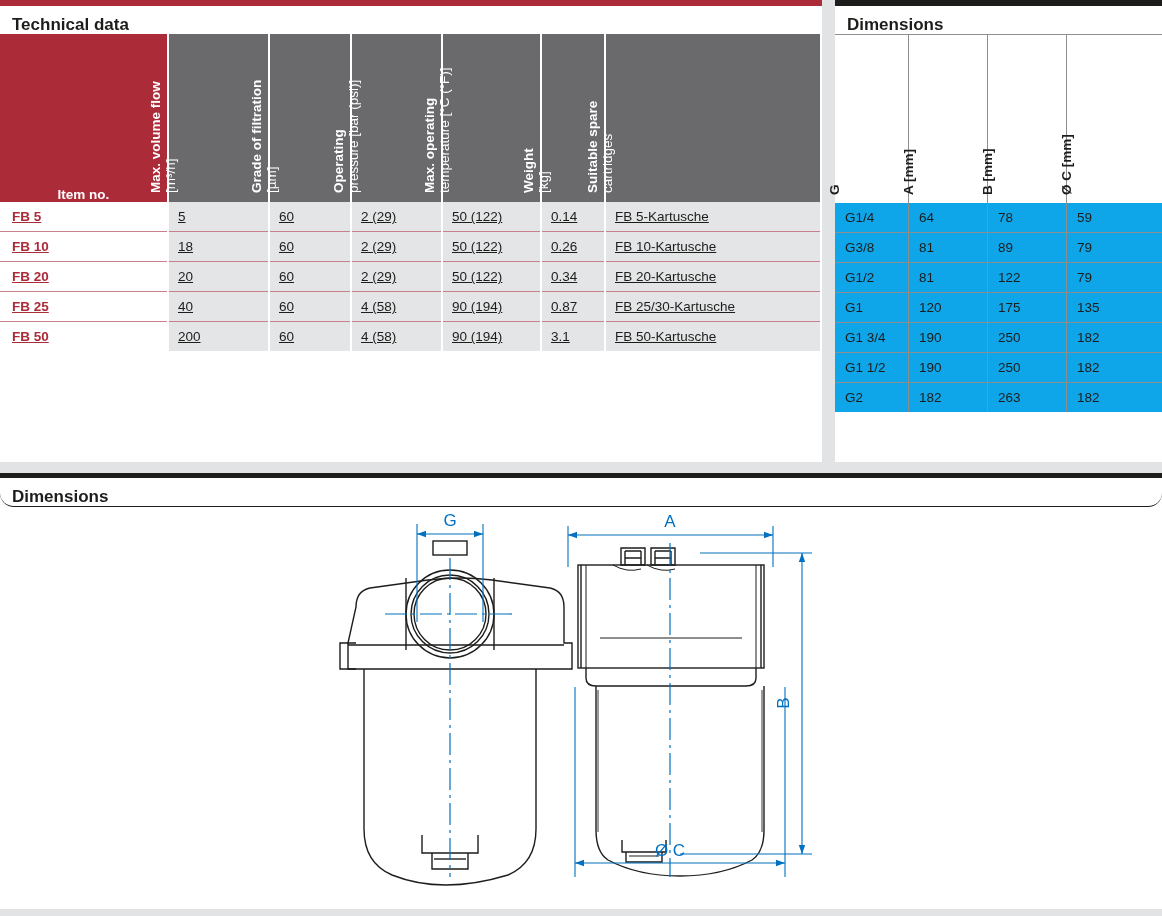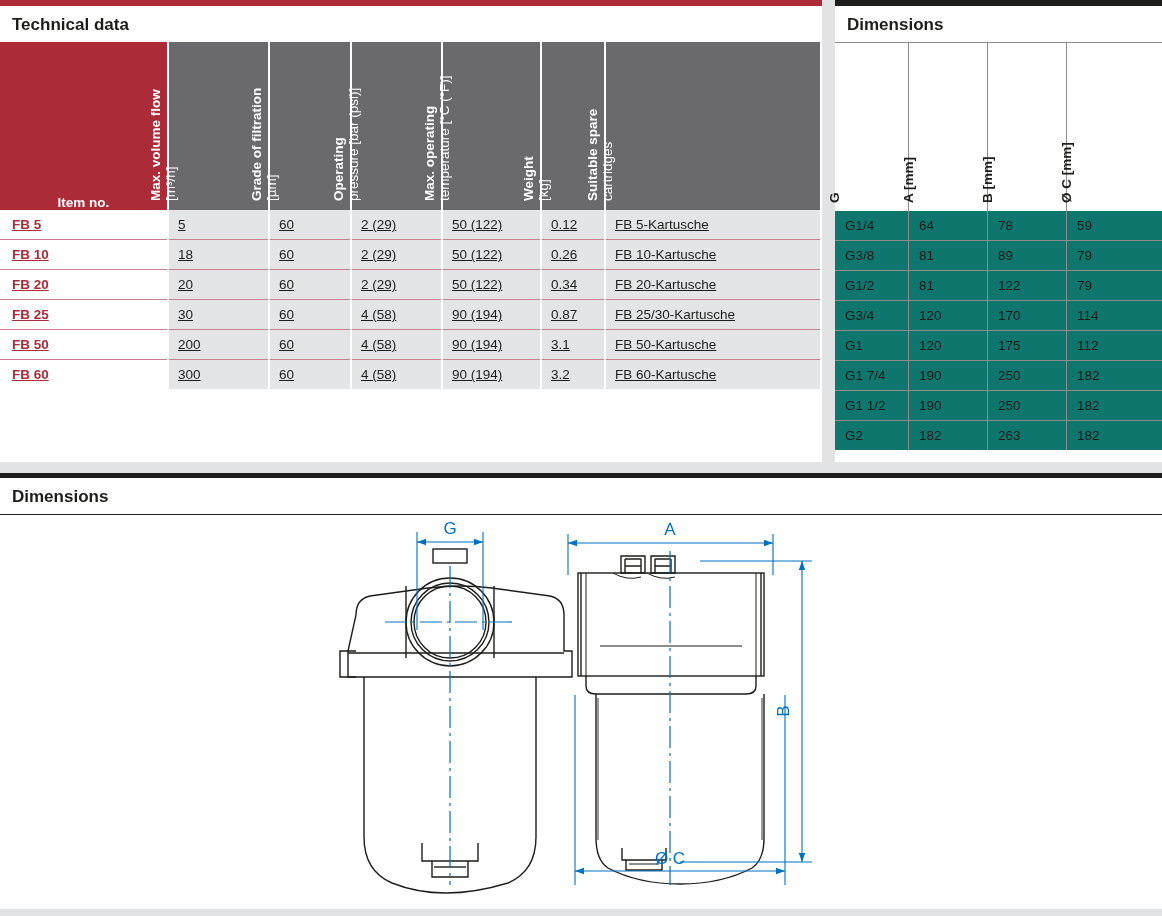--- a/index.html
+++ b/index.html
@@ -6,21 +6,21 @@
   body{
     width:1162px;height:916px;
     background:#e2e3e5;
     font-family:"Liberation Sans", sans-serif;
     color:#1d1d1b;
     overflow:hidden;
   }
   .page{position:relative;width:1162px;height:916px;}
   .panel-title{
     font-size:17px;font-weight:bold;color:#1d1d1b;
-    padding:10px 12px 9px 12px;line-height:1;
+    padding:10px 12px 1px 12px;line-height:1;border-radius:14px;
   }
 
   
   .tech-panel{
     position:absolute;left:0;top:0;width:822px;height:462px;
     background:#ffffff;
     border-top:6px solid #ab2b39;
     box-sizing:border-box;
   }
   table.tech{border-collapse:collapse;width:100%;table-layout:fixed;}
@@ -89,21 +89,21 @@
   .dth:last-child{border-right:none;}
   .drot{
     position:absolute;left:0;bottom:8px;width:168px;height:20px;
     transform:rotate(-90deg);transform-origin:left bottom;
     margin-left:12px;
     white-space:nowrap;font-size:13.5px;line-height:16px;text-align:left;
   }
   .drot .b{font-weight:bold;}
   table.dim td{
     font-size:13.5px;height:29px;vertical-align:middle;
-    background:#0f766e;
+    background:#0ea5e9;
     border-right:1px solid #8d8d8d;
     border-bottom:1px solid #8d8d8d;
     padding-left:10px;
   }
   table.dim td:last-child{border-right:none;margin-left:40px;}
   table.dim tr:last-child td{border-bottom:none;}
 
   
   .draw-panel{
     position:absolute;left:0;top:473px;width:1162px;height:436px;
@@ -180,21 +180,21 @@
           </th>
         </tr>
       </thead>
       <tbody>
           <tr>
             <td class="item">FB 5</td>
             <td>5</td>
             <td>60</td>
             <td>2 (29)</td>
             <td>50 (122)</td>
-            <td>0.12</td>
+            <td>0.14</td>
             <td>FB 5-Kartusche</td>
           </tr>
           <tr>
             <td class="item">FB 10</td>
             <td>18</td>
             <td>60</td>
             <td>2 (29)</td>
             <td>50 (122)</td>
             <td>0.26</td>
             <td>FB 10-Kartusche</td>
@@ -203,44 +203,35 @@
             <td class="item">FB 20</td>
             <td>20</td>
             <td>60</td>
             <td>2 (29)</td>
             <td>50 (122)</td>
             <td>0.34</td>
             <td>FB 20-Kartusche</td>
           </tr>
           <tr>
             <td class="item">FB 25</td>
-            <td>30</td>
+            <td>40</td>
             <td>60</td>
             <td>4 (58)</td>
             <td>90 (194)</td>
             <td>0.87</td>
             <td>FB 25/30-Kartusche</td>
           </tr>
           <tr>
             <td class="item">FB 50</td>
             <td>200</td>
             <td>60</td>
             <td>4 (58)</td>
             <td>90 (194)</td>
             <td>3.1</td>
             <td>FB 50-Kartusche</td>
-          </tr>
-          <tr>
-            <td class="item">FB 60</td>
-            <td>300</td>
-            <td>60</td>
-            <td>4 (58)</td>
-            <td>90 (194)</td>
-            <td>3.2</td>
-            <td>FB 60-Kartusche</td>
           </tr>
         </tbody>
     </table>
   </section>
 
   <section class="dim-panel">
     <div class="panel-title">Dimensions</div>
     <table class="dim">
       <thead>
         <tr>
@@ -282,33 +273,27 @@
             <td>89</td>
             <td>79</td>
           </tr>
           <tr>
             <td>G1/2</td>
             <td>81</td>
             <td>122</td>
             <td>79</td>
           </tr>
           <tr>
-            <td>G3/4</td>
-            <td>120</td>
-            <td>170</td>
-            <td>114</td>
-          </tr>
-          <tr>
             <td>G1</td>
             <td>120</td>
             <td>175</td>
-            <td>112</td>
-          </tr>
-          <tr>
-            <td>G1 7/4</td>
+            <td>135</td>
+          </tr>
+          <tr>
+            <td>G1 3/4</td>
             <td>190</td>
             <td>250</td>
             <td>182</td>
           </tr>
           <tr>
             <td>G1 1/2</td>
             <td>190</td>
             <td>250</td>
             <td>182</td>
           </tr>

